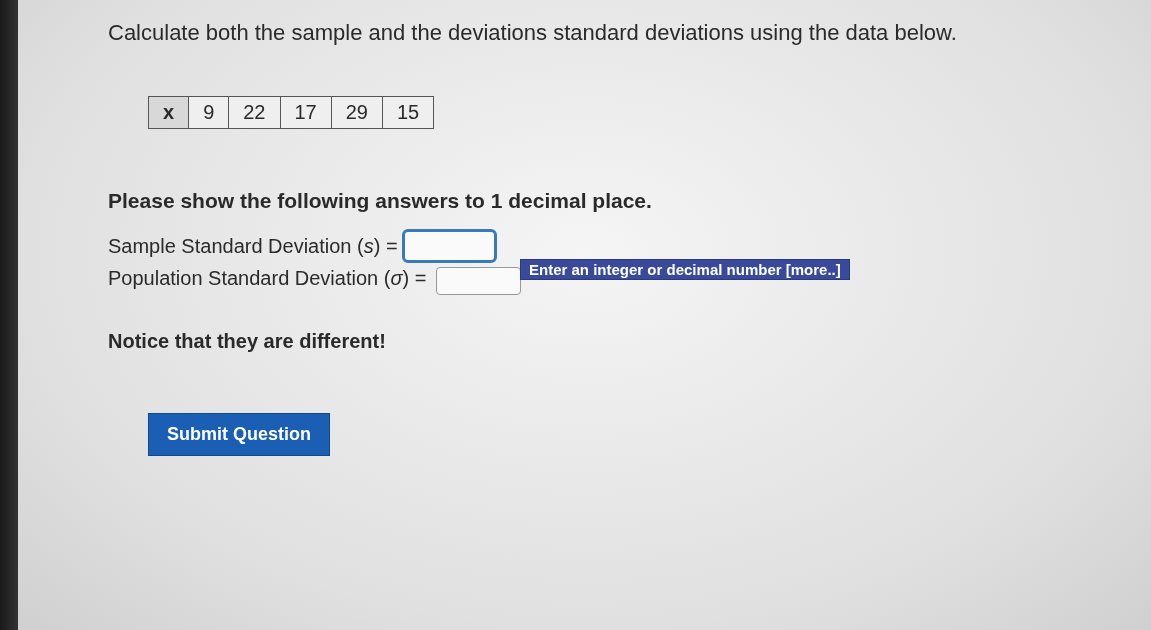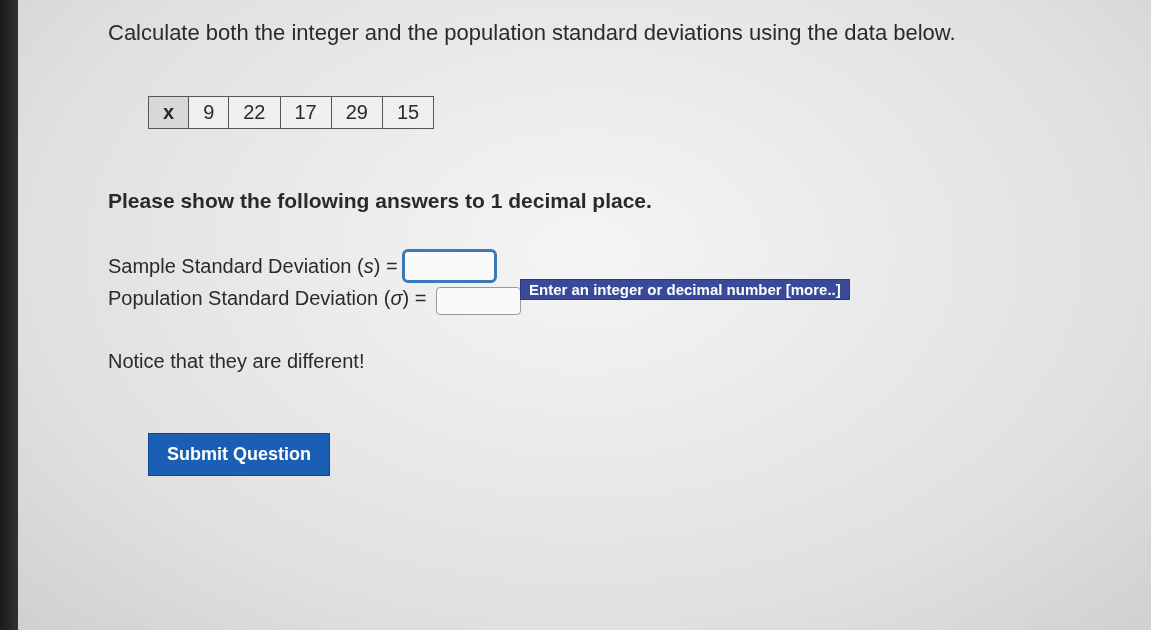--- a/index.html
+++ b/index.html
@@ -54,21 +54,21 @@
       font-weight: 500;
     }
     .data-table td.header {
       background: #d8d8d8;
       font-weight: 600;
     }
     .instruction {
       color: #2a2a2a;
       font-size: 21px;
       font-weight: 600;
-      margin-bottom: 36px;
+      margin-bottom: 16px;
     }
     .answer-row {
       display: flex;
       align-items: center;
       margin-bottom: 4px;
       position: relative;
     }
     .answer-label {
       color: #2a2a2a;
       font-size: 20px;
@@ -117,21 +117,21 @@
       white-space: nowrap;
       border: 1px solid #2a3a7a;
       z-index: 10;
     }
     .tooltip .more {
       cursor: pointer;
     }
     .notice {
       color: #2a2a2a;
       font-size: 20px;
-      font-weight: 400;
+      font-weight: 700;
       margin-top: 35px;
       margin-bottom: 60px;
     }
     .submit-btn {
       display: inline-block;
       background: #1a5fb4;
       color: #fff;
       font-size: 18px;
       font-weight: 600;
       padding: 10px 18px;
@@ -150,21 +150,21 @@
       margin-top: 40px;
     }
   </style>
 </head>
 <body>
 
 <div class="left-border"></div>
 
 <div class="page">
 
-  <div class="question-title">Calculate both the integer and the population standard deviations using the data below.</div>
+  <div class="question-title">Calculate both the sample and the deviations standard deviations using the data below.</div>
 
   <table class="data-table">
     <tbody>
         <tr>
       <td class="header">x</td>
       <td>9</td>
       <td>22</td>
       <td>17</td>
       <td>29</td>
       <td>15</td>

